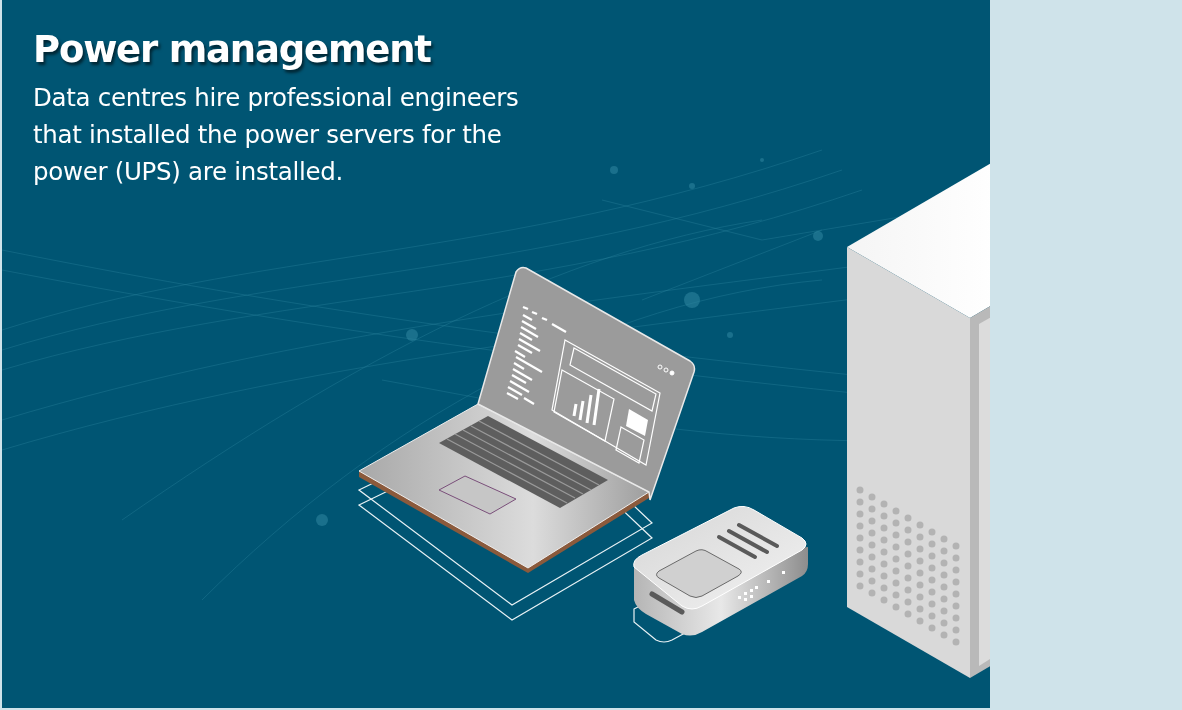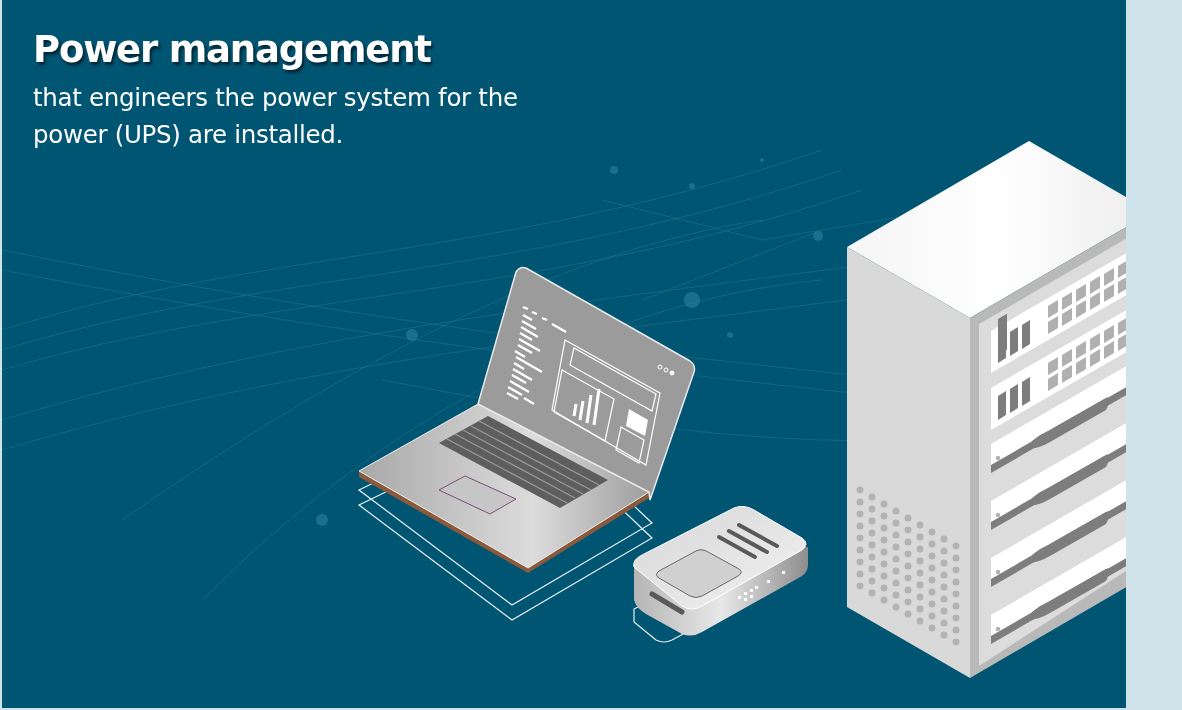--- a/index.html
+++ b/index.html
@@ -1,17 +1,17 @@
 <!DOCTYPE html>
 <html><head>
 <meta charset="utf-8">
 <style>
   html, body { margin:0; padding:0; }
   body { width:1182px; height:710px; overflow:hidden; background:#cfe3ea; }
-  .canvas { position:absolute; left:2px; top:0; width:1124px; height:708px; background:#005573; overflow:hidden; }
+  .canvas { position:absolute; left:2px; top:0; width:988px; height:708px; background:#005573; overflow:hidden; }
   .bg-svg { position:absolute; left:0; top:0; }
   .title { position:absolute; left:31px; top:28px; margin:0; font-family:"DejaVu Sans", sans-serif; font-weight:bold; font-size:37px; letter-spacing:-1.2px; color:#ffffff; text-shadow:2px 3px 3px rgba(0,0,0,0.55); line-height:44px; }
   .body-text { position:absolute; left:31px; top:80px; margin:0; width:590px; font-family:"DejaVu Sans", sans-serif; font-size:24.5px; letter-spacing:-0.3px; color:#ffffff; line-height:36.8px; }
   .body-text span { display:block; white-space:nowrap; }
   .illus { position:absolute; left:0; top:0; }
 </style>
 </head>
 <body>
 
 <div class="canvas">
@@ -38,21 +38,22 @@
       <circle cx="612" cy="170" r="4"></circle>
       <circle cx="690" cy="186" r="3"></circle>
       <circle cx="320" cy="520" r="6"></circle>
       <circle cx="728" cy="335" r="3"></circle>
       <circle cx="760" cy="160" r="2"></circle>
     </g>
   </svg>
 
   <h1 class="title">Power management</h1>
   <p class="body-text">
-    <span>that engineers the power system for the</span>
+    <span>Data centres hire professional engineers</span>
+    <span>that installed the power servers for the</span>
     <span>power (UPS) are installed.</span>
   </p>
 
   <svg class="illus" width="1180" height="708" viewBox="0 0 1180 708">
     <defs>
       <linearGradient id="lapBase" x1="0" y1="0" x2="1" y2="0">
         <stop offset="0" stop-color="#a8a8a8"></stop>
         <stop offset="0.6" stop-color="#dcdcdc"></stop>
         <stop offset="1" stop-color="#9e9e9e"></stop>
       </linearGradient>

